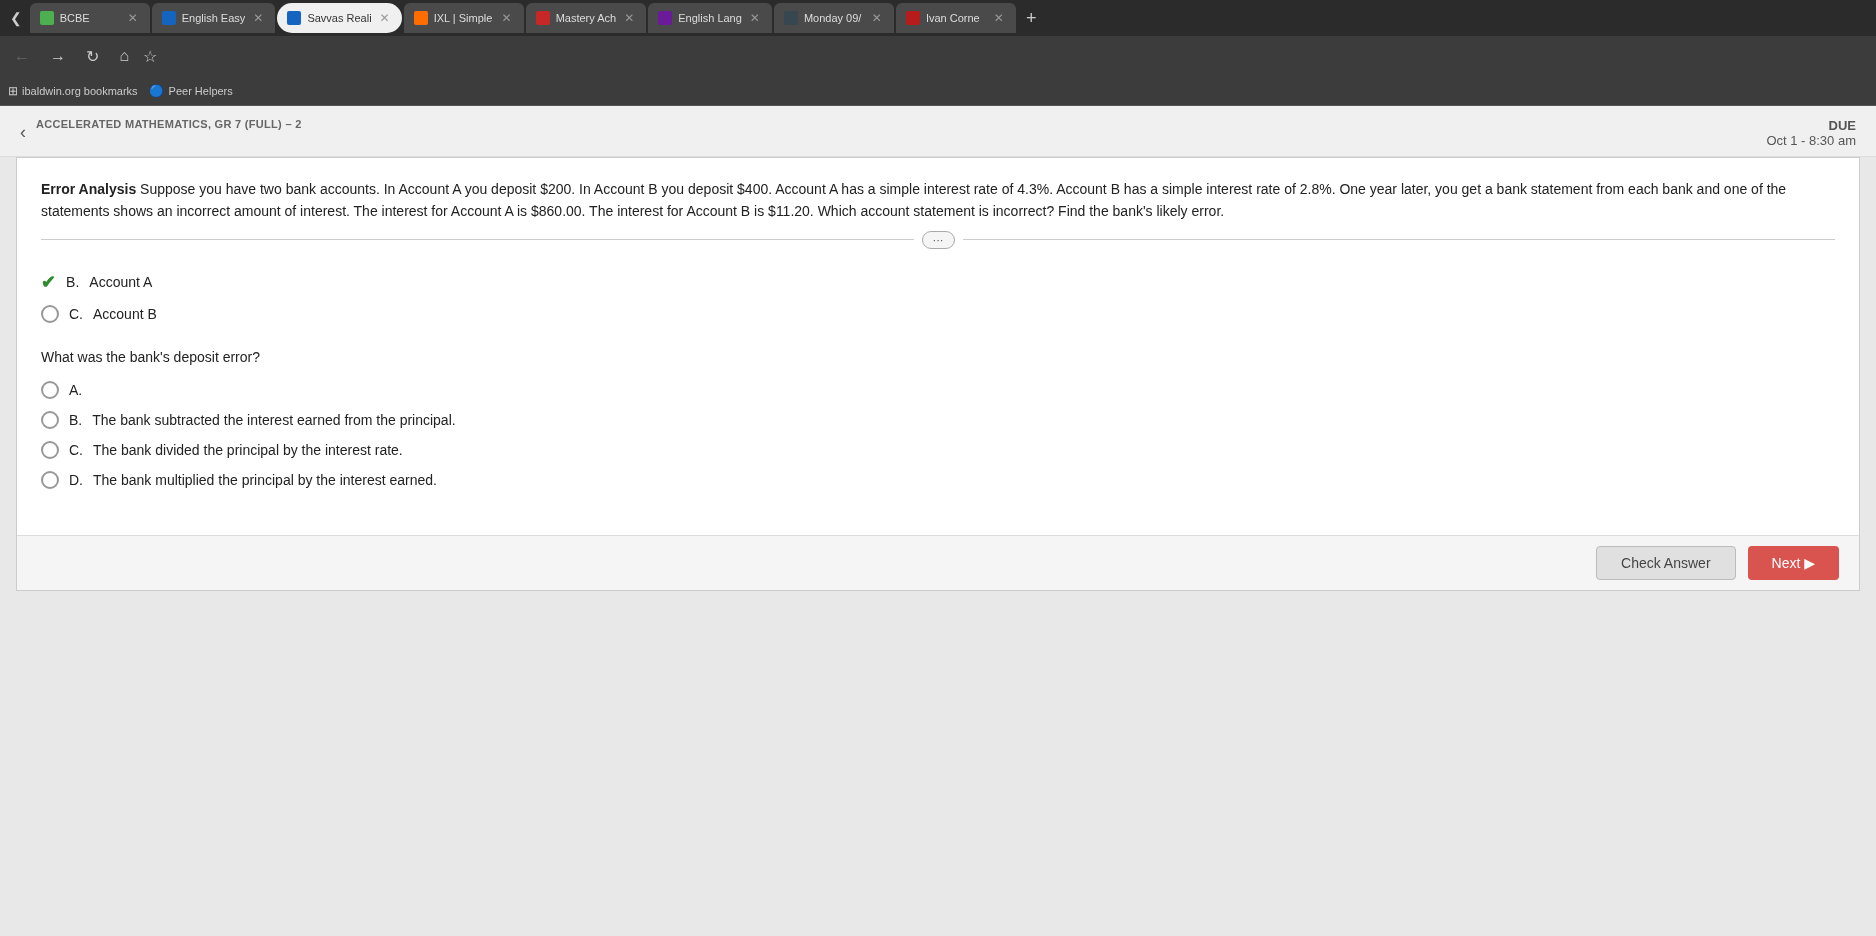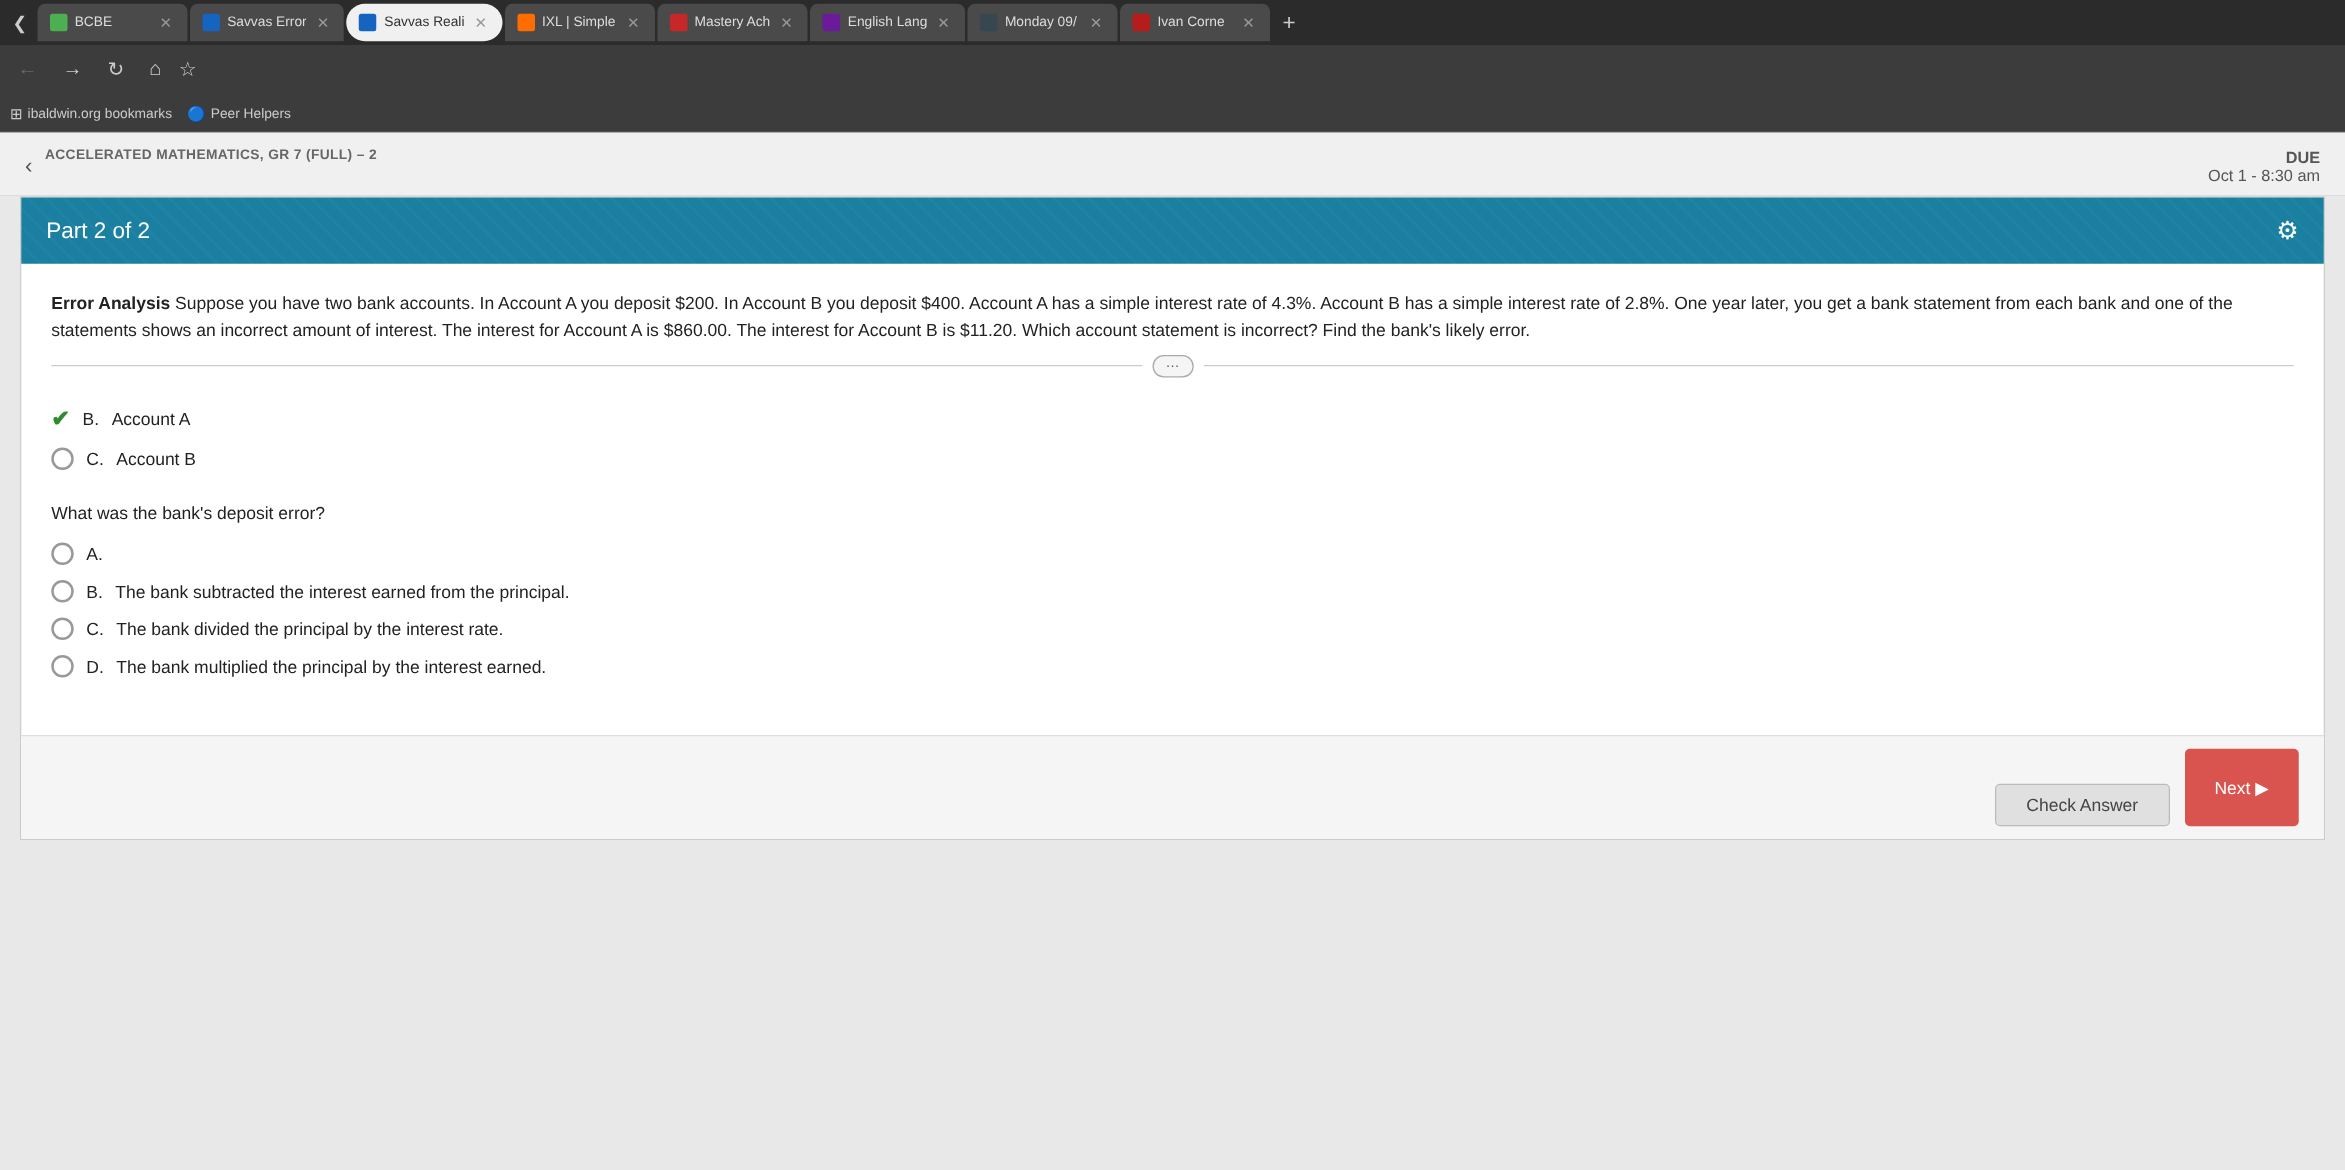--- a/index.html
+++ b/index.html
@@ -258,21 +258,20 @@
       cursor: pointer;
     }
     .btn-check-answer {
       background: #e0e0e0;
       color: #444;
       border: 1px solid #bbb;
       padding: 8px 24px;
       border-radius: 4px;
       font-size: 14px;
       cursor: pointer;
-      margin-top: 28px;
     }
 
     
     .icon-green { background: #4CAF50; }
     .icon-blue { background: #1565C0; }
   </style>
 </head>
 <body>
 
 <div class="browser-frame">
@@ -281,21 +280,21 @@
     <span class="tab-arrow">❮</span>
 
     <div class="tab">
       <div class="tab-icon icon-green"></div>
       <span class="tab-label">BCBE</span>
       <span class="tab-close">✕</span>
     </div>
 
     <div class="tab">
       <div class="tab-icon icon-blue" style="background:#1565C0"></div>
-      <span class="tab-label">Savvas Error</span>
+      <span class="tab-label">English Easy</span>
       <span class="tab-close">✕</span>
     </div>
 
     <div class="tab active">
       <div class="tab-icon" style="background:#1565C0"></div>
       <span class="tab-label">Savvas Reali</span>
       <span class="tab-close">✕</span>
     </div>
 
     <div class="tab">
@@ -360,24 +359,20 @@
         </div>
       </div>
       <div class="due-section">
         <div class="due-label">DUE</div>
         <div>Oct 1 - 8:30 am</div>
       </div>
     </div>
 
     <div class="content-panel">
 
-      <div class="part-header part-header-bg">
-        <span class="part-title">Part 2 of 2</span>
-        <span class="settings-icon">⚙</span>
-      </div>
 
       <div class="question-area">
 
         <div class="question-text">
           <strong>Error Analysis</strong>
           <span> Suppose you have two bank accounts. In Account A you deposit $200. In Account B you deposit $400. Account A has a simple interest rate of 4.3%. Account B has a simple interest rate of 2.8%. One year later, you get a bank statement from each bank and one of the statements shows an incorrect amount of interest. The interest for Account A is $860.00. The interest for Account B is $11.20. Which account statement is incorrect? Find the bank's likely error.</span>
         </div>
 
         <div class="divider-row">
           <div class="divider-line"></div>

